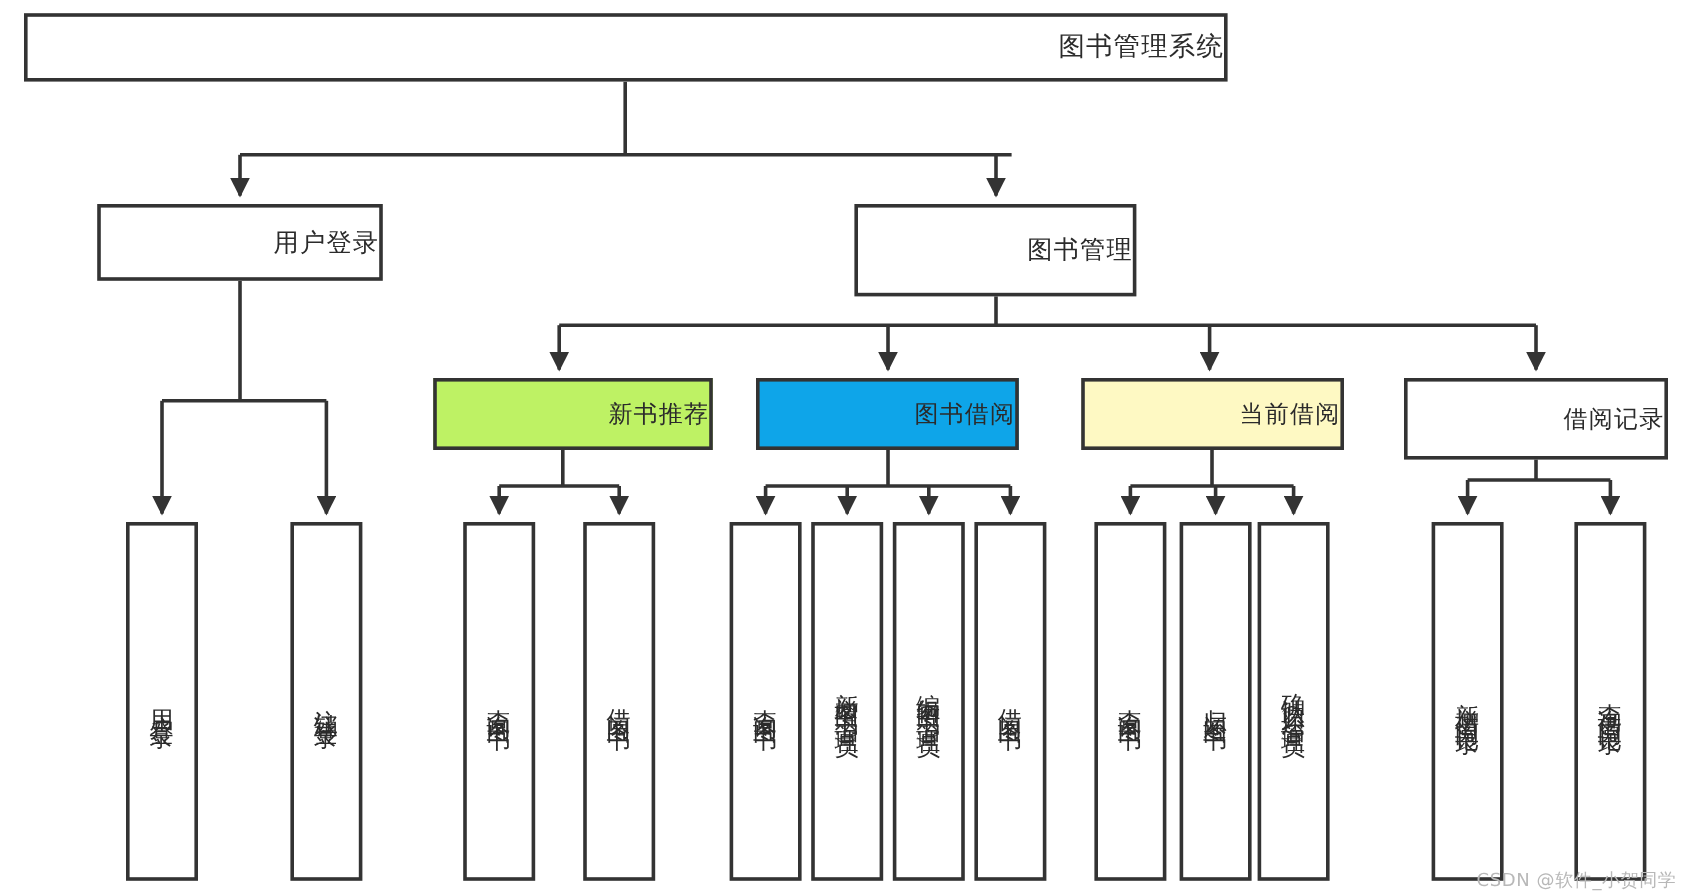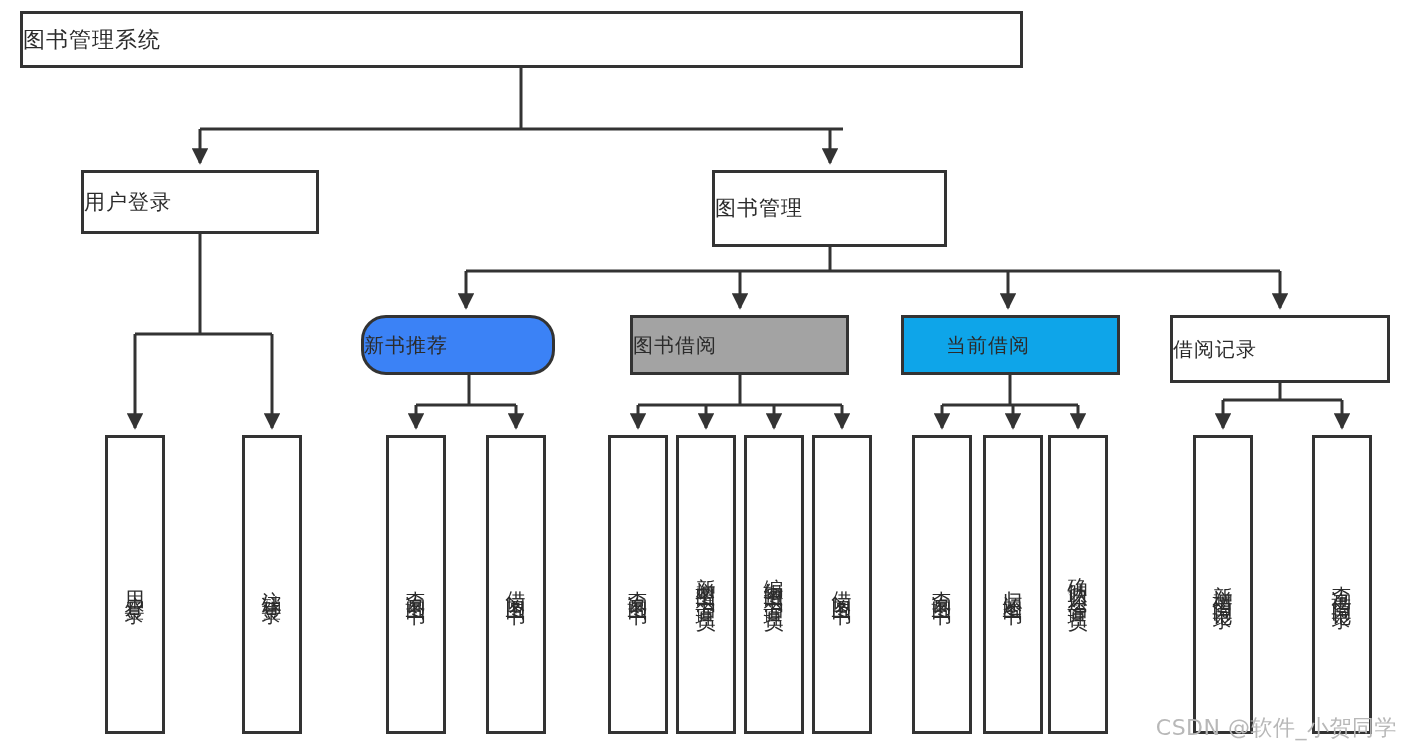--- a/index.html
+++ b/index.html
@@ -25,21 +25,21 @@
     height: 747px;
     pointer-events: none;
   }
   .node {
     position: absolute;
     box-sizing: border-box;
     background: #ffffff;
     border: 3px solid #737373;
     display: flex;
     align-items: center;
-    justify-content: flex-start;
+    justify-content: flex-end;
     color: #2b2b2b;
   }
   .node .label {
     font-size: 21px;
     line-height: 1.15;
     letter-spacing: 1px;
     white-space: nowrap;
     color: #2b2b2b;
   }
   .node.root .label { font-size: 22px; }
@@ -58,21 +58,21 @@
     font-size: 20px;
     letter-spacing: 5px;
     line-height: 1;
     white-space: nowrap;
     text-align: center;
   }
   .watermark {
     position: absolute;
     right: 8px;
     bottom: 4px;
-    font-size: 22px;
+    font-size: 15px;
     color: #b8b8b8;
     white-space: nowrap;
     letter-spacing: 0.5px;
   }
 </style>
 </head>
 <body>
 
 <div id="canvas" style="background: rgb(255, 255, 255);">
 
@@ -130,27 +130,27 @@
     <span class="label" style="color: rgb(43, 43, 43);">图书管理系统</span>
   </div>
 
   <div class="node level2" id="node-l2-0" style="left: 81px; top: 170px; width: 238px; height: 64px; border-color: rgb(51, 51, 51); background: rgb(255, 255, 255);">
     <span class="label" style="color: rgb(43, 43, 43);">用户登录</span>
   </div>
   <div class="node level2" id="node-l2-1" style="left: 712px; top: 170px; width: 235px; height: 77px; border-color: rgb(51, 51, 51); background: rgb(255, 255, 255);">
     <span class="label" style="color: rgb(43, 43, 43);">图书管理</span>
   </div>
 
-  <div class="node level3" id="node-l3-0" style="left: 361px; top: 315px; width: 194px; height: 60px; border-color: rgb(51, 51, 51); background: #3b82f6; border-radius: 25px;">
+  <div class="node level3" id="node-l3-0" style="left: 361px; top: 315px; width: 233px; height: 60px; border-color: rgb(51, 51, 51); background: #bef264;">
     <span class="label" style="color: rgb(43, 43, 43);">新书推荐</span>
   </div>
-  <div class="node level3" id="node-l3-1" style="left: 630px; top: 315px; width: 219px; height: 60px; border-color: rgb(51, 51, 51); background: #a3a3a3;">
+  <div class="node level3" id="node-l3-1" style="left: 630px; top: 315px; width: 219px; height: 60px; border-color: rgb(51, 51, 51); background: #0ea5e9;">
     <span class="label" style="color: rgb(43, 43, 43);">图书借阅</span>
   </div>
-  <div class="node level3" id="node-l3-2" style="left: 901px; top: 315px; width: 219px; height: 60px; border-color: rgb(51, 51, 51); background: #0ea5e9; padding-left: 42px;">
+  <div class="node level3" id="node-l3-2" style="left: 901px; top: 315px; width: 219px; height: 60px; border-color: rgb(51, 51, 51); background: #fef9c3; padding-left: 42px;">
     <span class="label" style="color: rgb(43, 43, 43);">当前借阅</span>
   </div>
   <div class="node level3" id="node-l3-3" style="left: 1170px; top: 315px; width: 220px; height: 68px; border-color: rgb(51, 51, 51); background: rgb(255, 255, 255);">
     <span class="label" style="color: rgb(43, 43, 43);">借阅记录</span>
   </div>
 
   <div class="node leaf" id="node-leaf-0" style="left: 105px; top: 435px; width: 60px; height: 299px; border-color: rgb(51, 51, 51); background: rgb(255, 255, 255);">
     <span class="label" style="color: rgb(43, 43, 43);">用户登录</span>
   </div>
   <div class="node leaf" id="node-leaf-1" style="left: 242px; top: 435px; width: 60px; height: 299px; border-color: rgb(51, 51, 51); background: rgb(255, 255, 255);">

